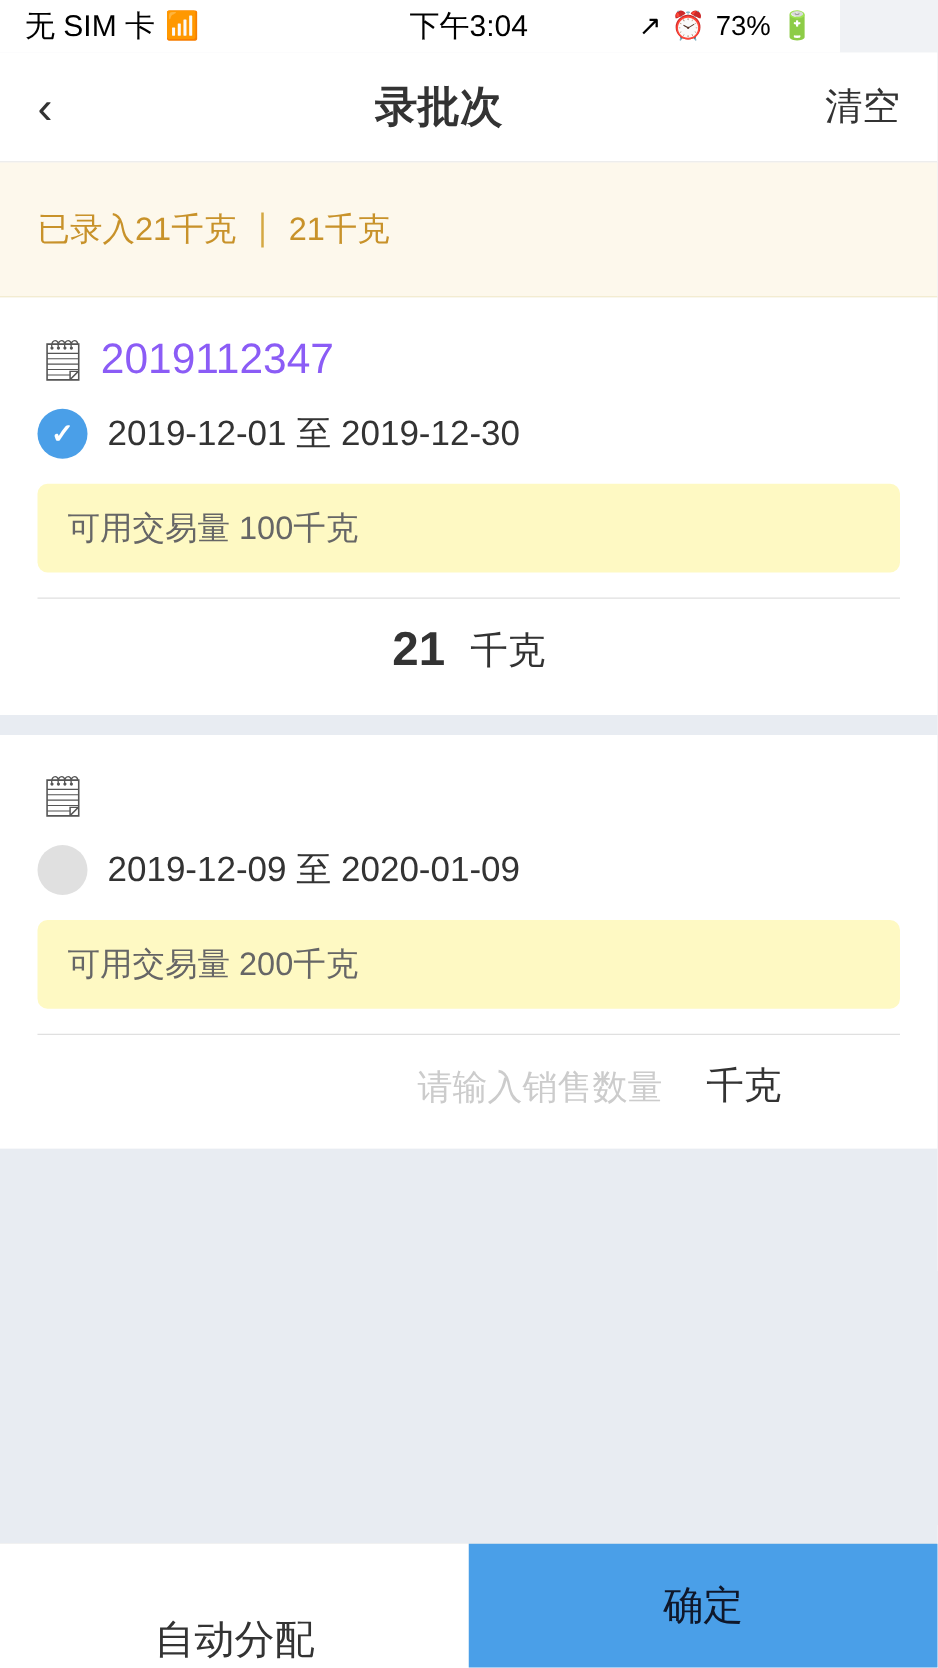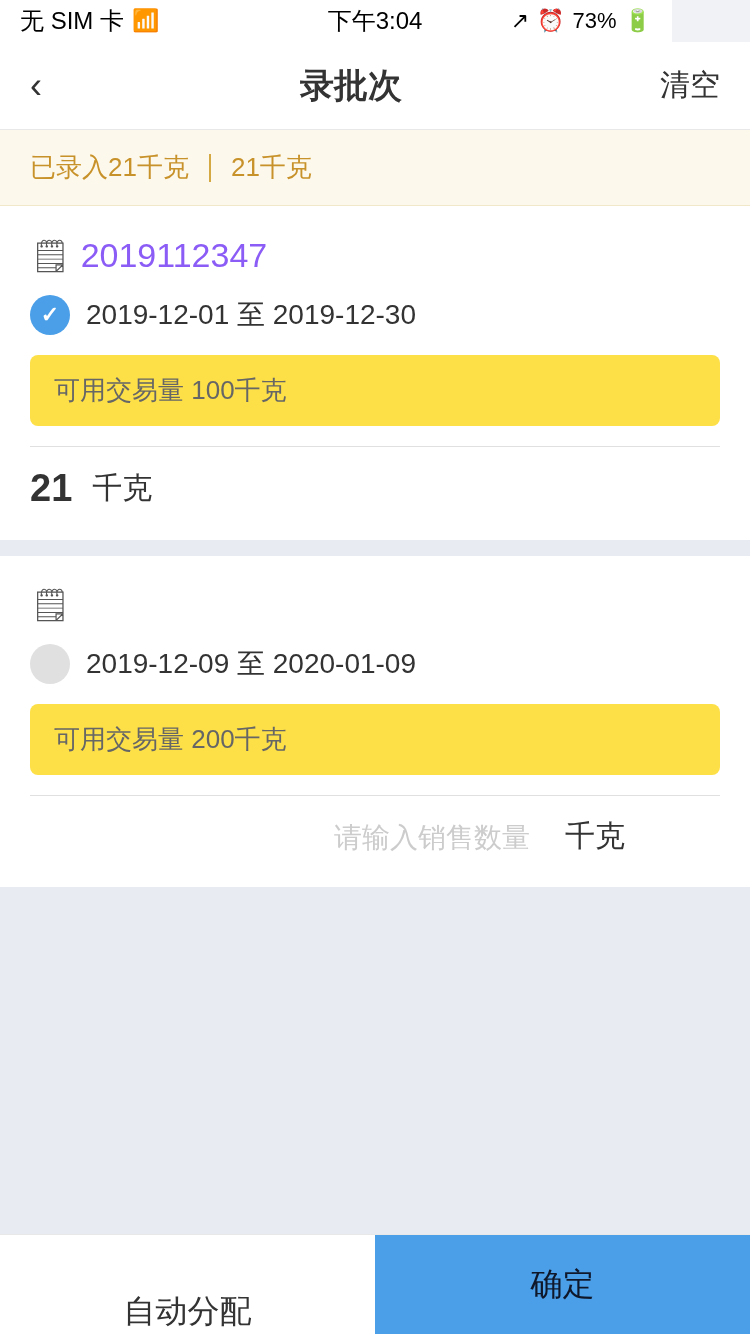--- a/index.html
+++ b/index.html
@@ -70,21 +70,21 @@
     }
     .nav-action {
       font-size: 30px;
       color: #333;
     }
 
     
     .summary-bar {
       width: 750px;
       background: #fdf8ec;
-      padding: 20px 30px;
+      padding: 36px 30px;
       display: flex;
       align-items: center;
       gap: 20px;
       border-bottom: 1px solid #f0e8c8;
     }
     .summary-label {
       font-size: 26px;
       color: #c8922a;
     }
     .summary-divider {
@@ -142,35 +142,35 @@
       color: #fff;
       font-size: 22px;
       font-weight: bold;
     }
     .date-text {
       font-size: 28px;
       color: #333;
     }
     .available-box {
       margin: 10px 30px 20px 30px;
-      background: #fde047;
+      background: #fef9c3;
       border-radius: 8px;
       padding: 18px 24px;
     }
     .available-text {
       font-size: 26px;
       color: #666;
     }
 
     
     .quantity-row {
       padding: 20px 30px 30px 30px;
       display: flex;
       align-items: center;
-      justify-content: flex-start;
+      justify-content: center;
       gap: 20px;
     }
     .quantity-value {
       font-size: 38px;
       font-weight: 600;
       color: #333;
     }
     .quantity-unit {
       font-size: 30px;
       color: #333;

